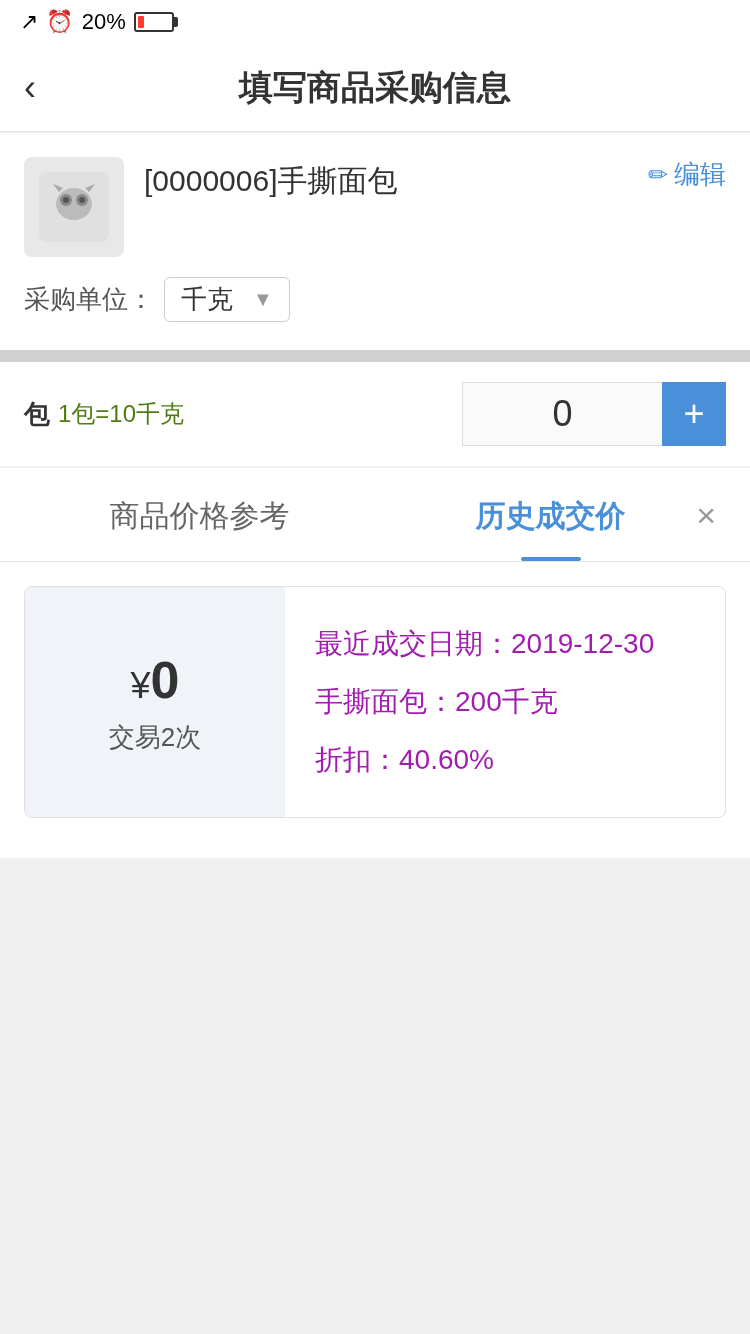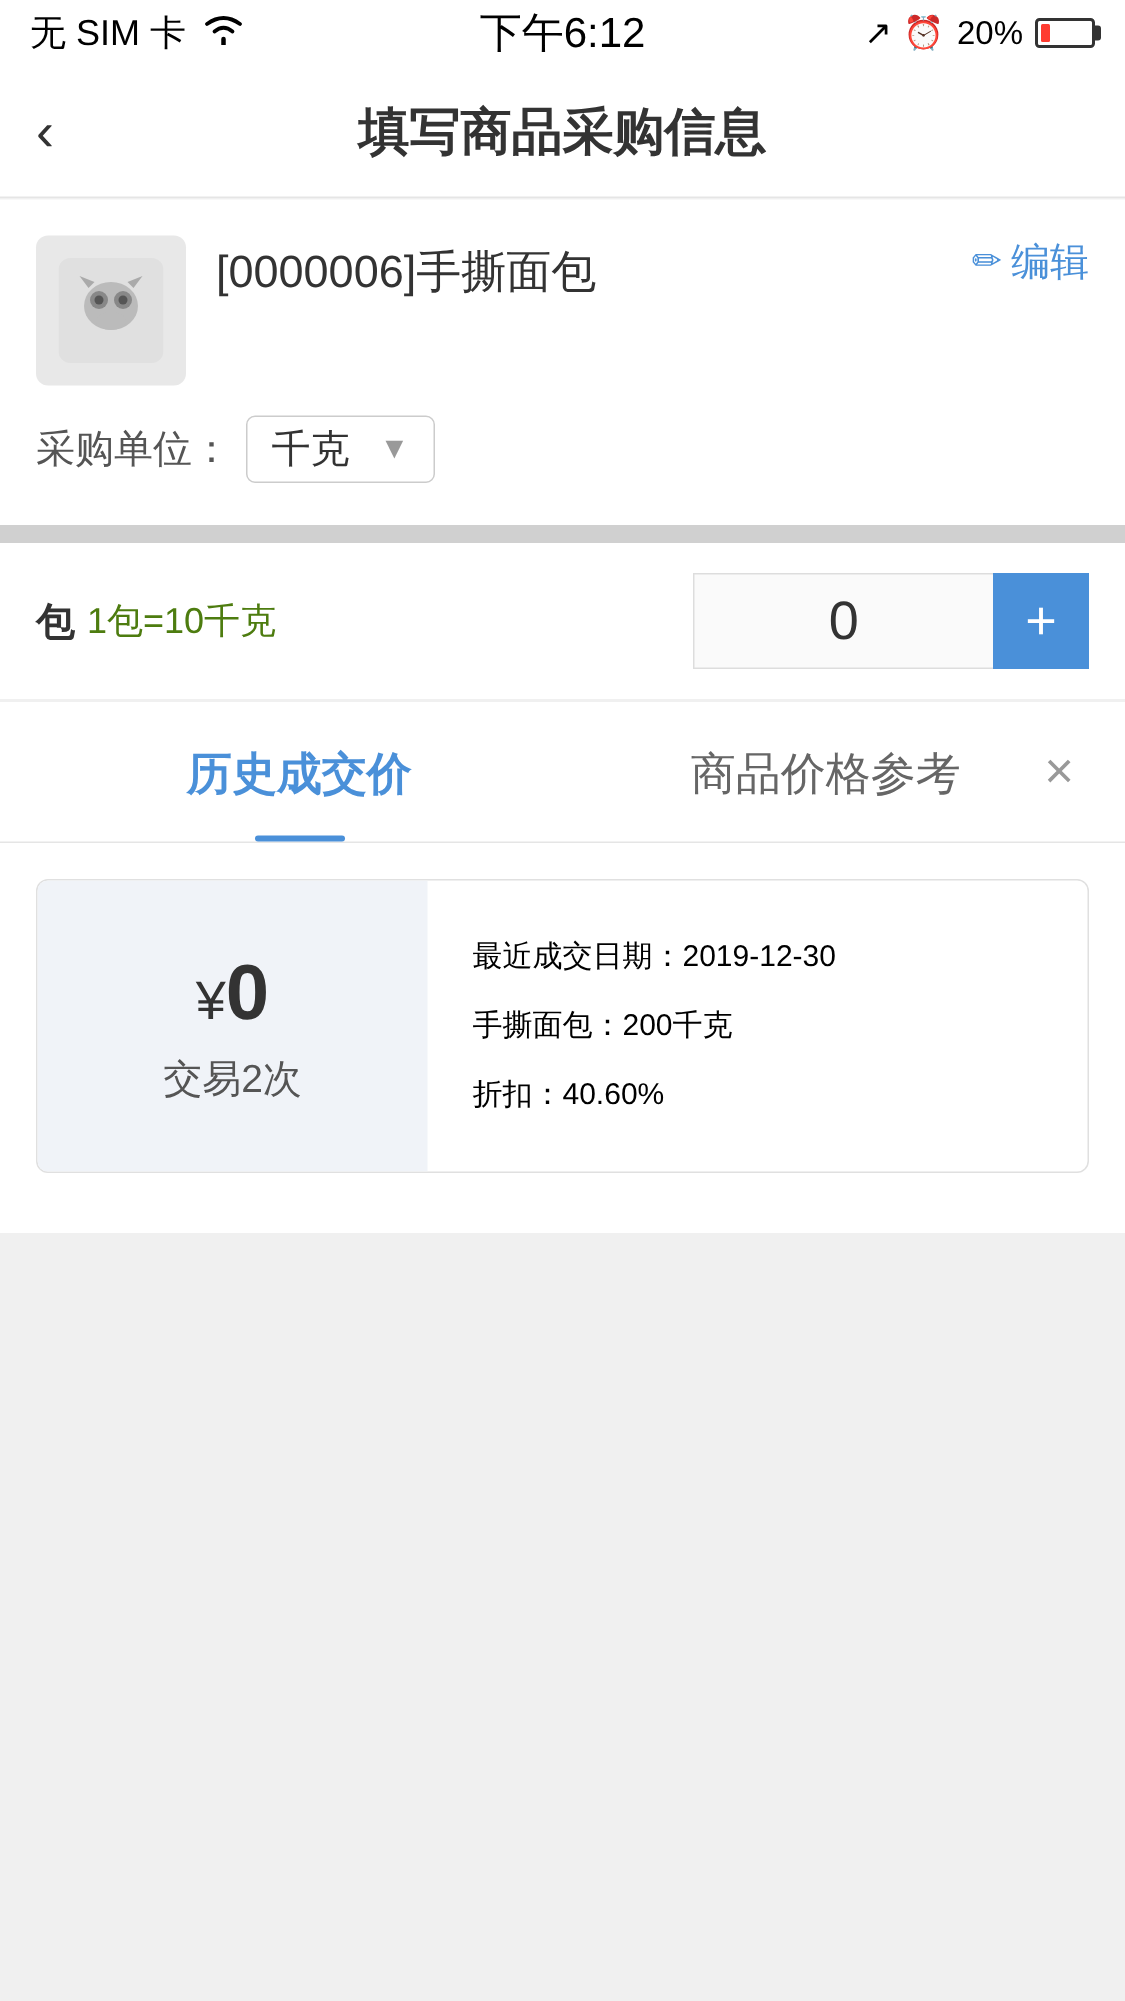--- a/index.html
+++ b/index.html
@@ -336,46 +336,35 @@
       margin-top: 10px;
     }
     .price-card-right {
       flex: 1;
       padding: 36px 30px;
       display: flex;
       flex-direction: column;
       gap: 16px;
     }
     .price-detail-row {
-      font-size: 20px;
-      color: #000000;
+      font-size: 28px;
+      color: #a21caf;
       line-height: 1.5;
     }
 
     
     .main-content {
       background: #f0f0f0;
       min-height: calc(1334px - 44px - 88px);
     }
   </style>
 </head>
 <body>
 
 <div class="status-bar">
-  <div class="status-left">
-    <span>无 SIM 卡</span>
-    <span>
-      <svg width="30" height="22" viewBox="0 0 30 22">
-        <path d="M15 18 L15 22" stroke="#000" stroke-width="3" stroke-linecap="round"></path>
-        <path d="M9 13 Q15 8 21 13" stroke="#000" stroke-width="2.5" fill="none" stroke-linecap="round"></path>
-        <path d="M4 8 Q15 0 26 8" stroke="#000" stroke-width="2.5" fill="none" stroke-linecap="round"></path>
-      </svg>
-    </span>
-  </div>
-  <div class="status-center">下午6:12</div>
   <div class="status-right">
     <span style="font-size:22px;">↗</span>
     <span style="font-size:22px;">⏰</span>
     <span>20%</span>
     <div class="battery">
       <div class="battery-body">
         <div class="battery-fill"></div>
       </div>
     </div>
   </div>
@@ -432,25 +421,25 @@
     </div>
     <div class="quantity-input-group">
       <input class="quantity-input" type="text" value="0" style="">
       <button class="quantity-plus">+</button>
     </div>
   </div>
 
   <div class="bottom-panel">
 
     <div class="tabs-row">
+      <div class="tab-item">
+        <span>商品价格参考</span>
+      </div>
       <div class="tab-item active">
         <span>历史成交价</span>
-      </div>
-      <div class="tab-item">
-        <span>商品价格参考</span>
       </div>
       <span class="tab-close">×</span>
     </div>
 
     <div class="price-card-wrap">
       <div class="price-card">
         <div class="price-card-left">
           <div class="price-amount">
             <span class="yen">¥</span><span>0</span>
           </div>

